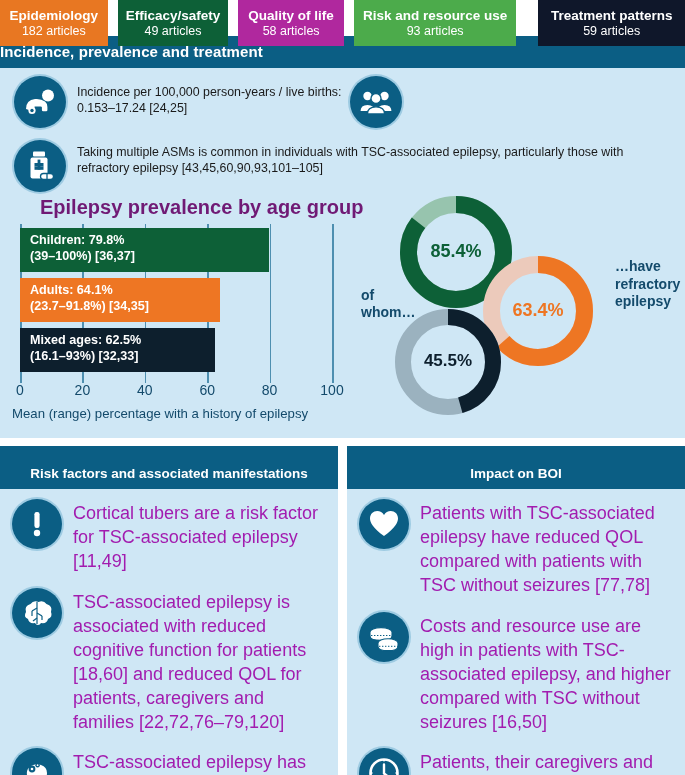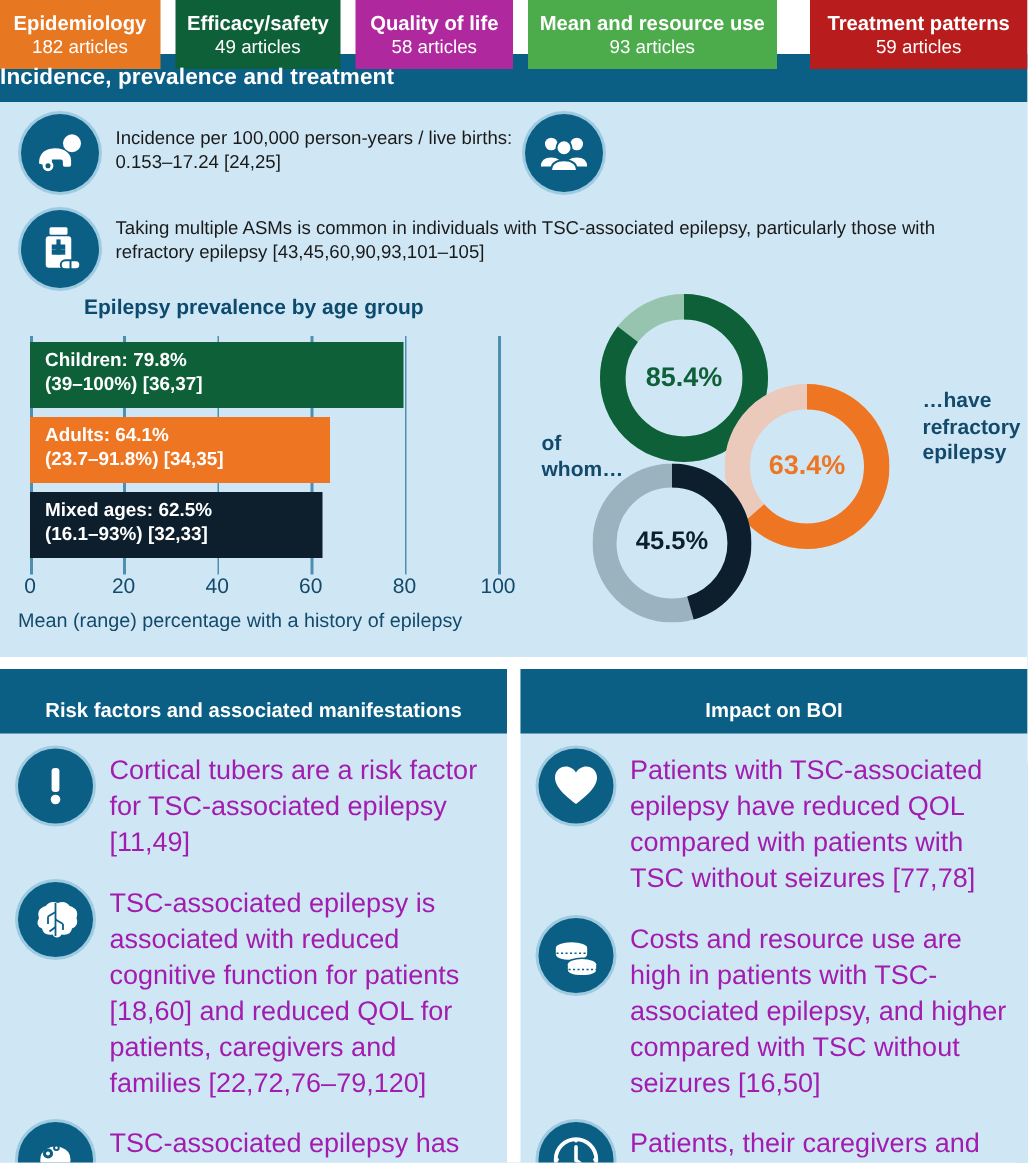--- a/index.html
+++ b/index.html
@@ -43,22 +43,22 @@
   }
   .ico svg{display:block;}
   .stat-text{
     font-size:12.4px;color:#1a1a1a;line-height:1.32;
     padding-left:11px;padding-top:8px;
   }
 
   
   .chart-wrap{position:relative;height:240px;}
   .chart-title{
-    position:absolute;left:56px;top:4px;
-    font-size:14px;font-weight:bold;color:#0c4a6e;
+    position:absolute;left:40px;top:4px;
+    font-size:20px;font-weight:bold;color:#701a75;
   }
   .bars{position:absolute;left:20px;top:32px;width:312px;height:152px;}
   .gridline{position:absolute;top:0;bottom:0;width:1.5px;background:#4e8fb0;}
   .bar{position:absolute;left:0;height:44px;color:#fff;}
   .bar .lbl{
     position:absolute;left:10px;top:4px;font-size:12.6px;font-weight:bold;
     line-height:1.28;white-space:nowrap;
   }
   .ticks{position:absolute;left:0;top:184px;width:352px;height:30px;}
   .tick{position:absolute;top:0;width:1.5px;height:7px;background:#4e8fb0;}
@@ -113,24 +113,24 @@
       </div>
       <div class="tab" style="background: rgb(13, 96, 55); width: 112px;">
         <div class="t-title">Efficacy/safety</div>
         <div class="t-sub">49 articles</div>
       </div>
       <div class="tab" style="background: rgb(176, 40, 158); width: 108px;">
         <div class="t-title">Quality of life</div>
         <div class="t-sub">58 articles</div>
       </div>
       <div class="tab" style="background: rgb(76, 171, 75); width: 166px;">
-        <div class="t-title">Mean and resource use</div>
+        <div class="t-title">Risk and resource use</div>
         <div class="t-sub">93 articles</div>
       </div>
-      <div class="tab" style="background: #b91c1c; width: 150px; margin-left: 12px;">
+      <div class="tab" style="background: #0f172a; width: 150px; margin-left: 12px;">
         <div class="t-title">Treatment patterns</div>
         <div class="t-sub">59 articles</div>
       </div>
     </div>
 
   <div class="panel section1">
     <div class="panel-head">Incidence, prevalence and treatment</div>
 
     <div class="s1-body">
 

